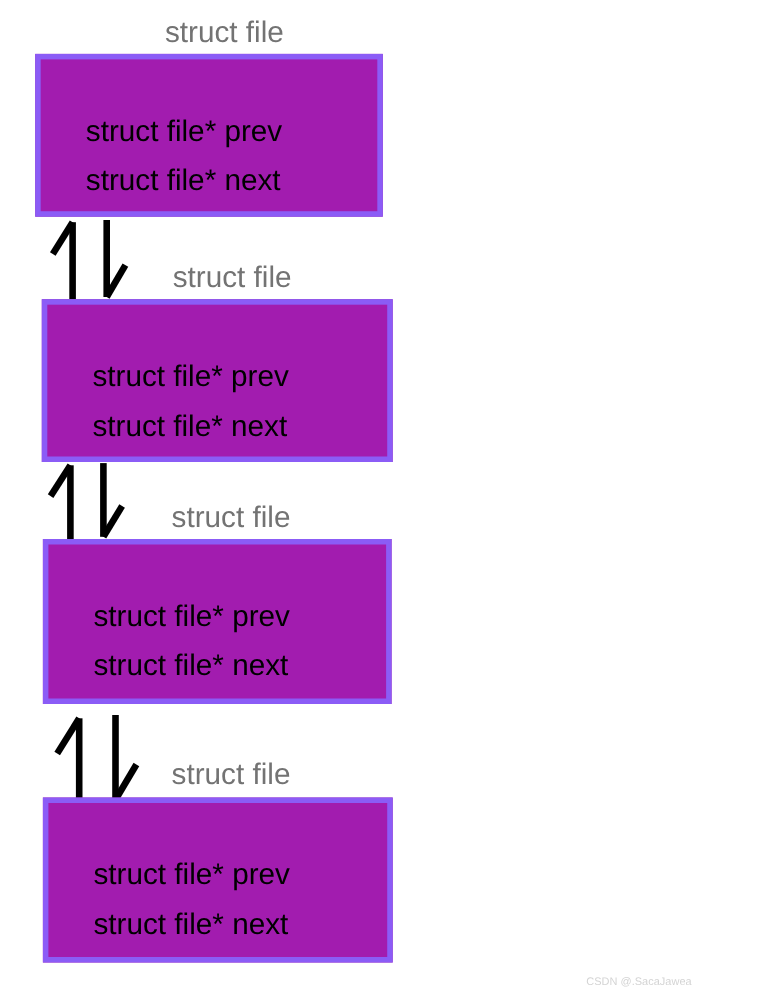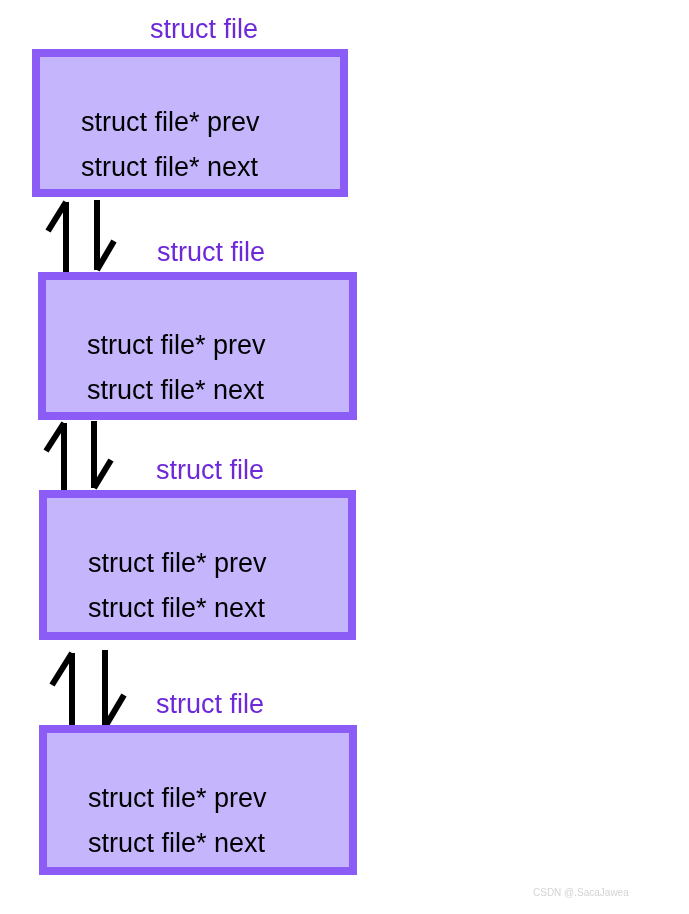--- a/index.html
+++ b/index.html
@@ -11,26 +11,26 @@
     position: relative;
     width: 689px;
     height: 914px;
     background: #ffffff;
     overflow: hidden;
     font-family: "Liberation Sans", sans-serif;
   }
   .node-box {
     position: absolute;
     box-sizing: border-box;
-    border: 8px solid #8b5cf6;
-    background: #c4b5fd;
+    border: 5px solid #8b5cf6;
+    background: #a21caf;
   }
   .node-title {
     position: absolute;
-    color: #6d28d9;
+    color: #737373;
     white-space: nowrap;
     line-height: 1;
   }
   .field-line {
     position: absolute;
     color: #000000;
     white-space: nowrap;
     line-height: 1;
   }
   .link-svg {

